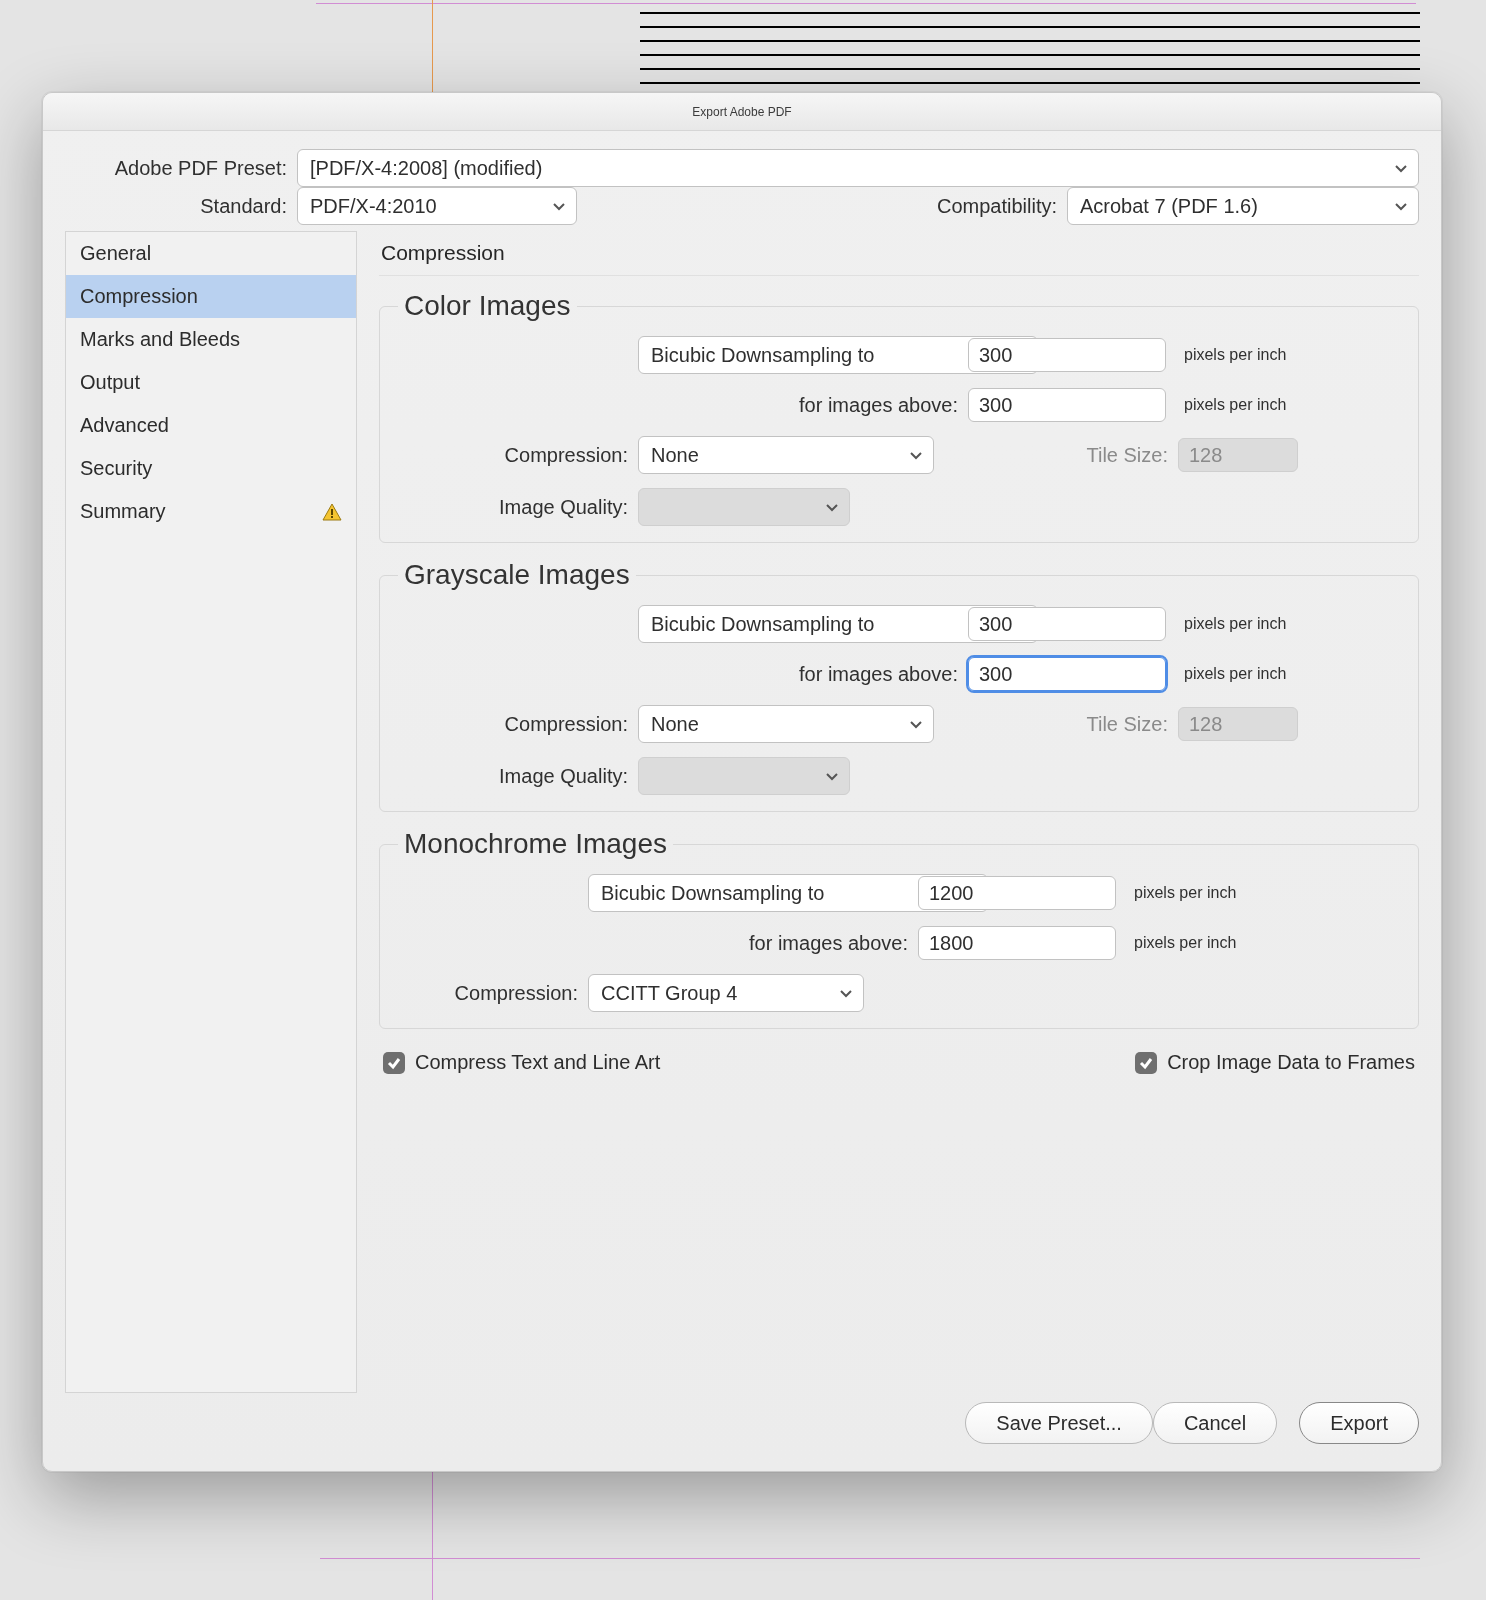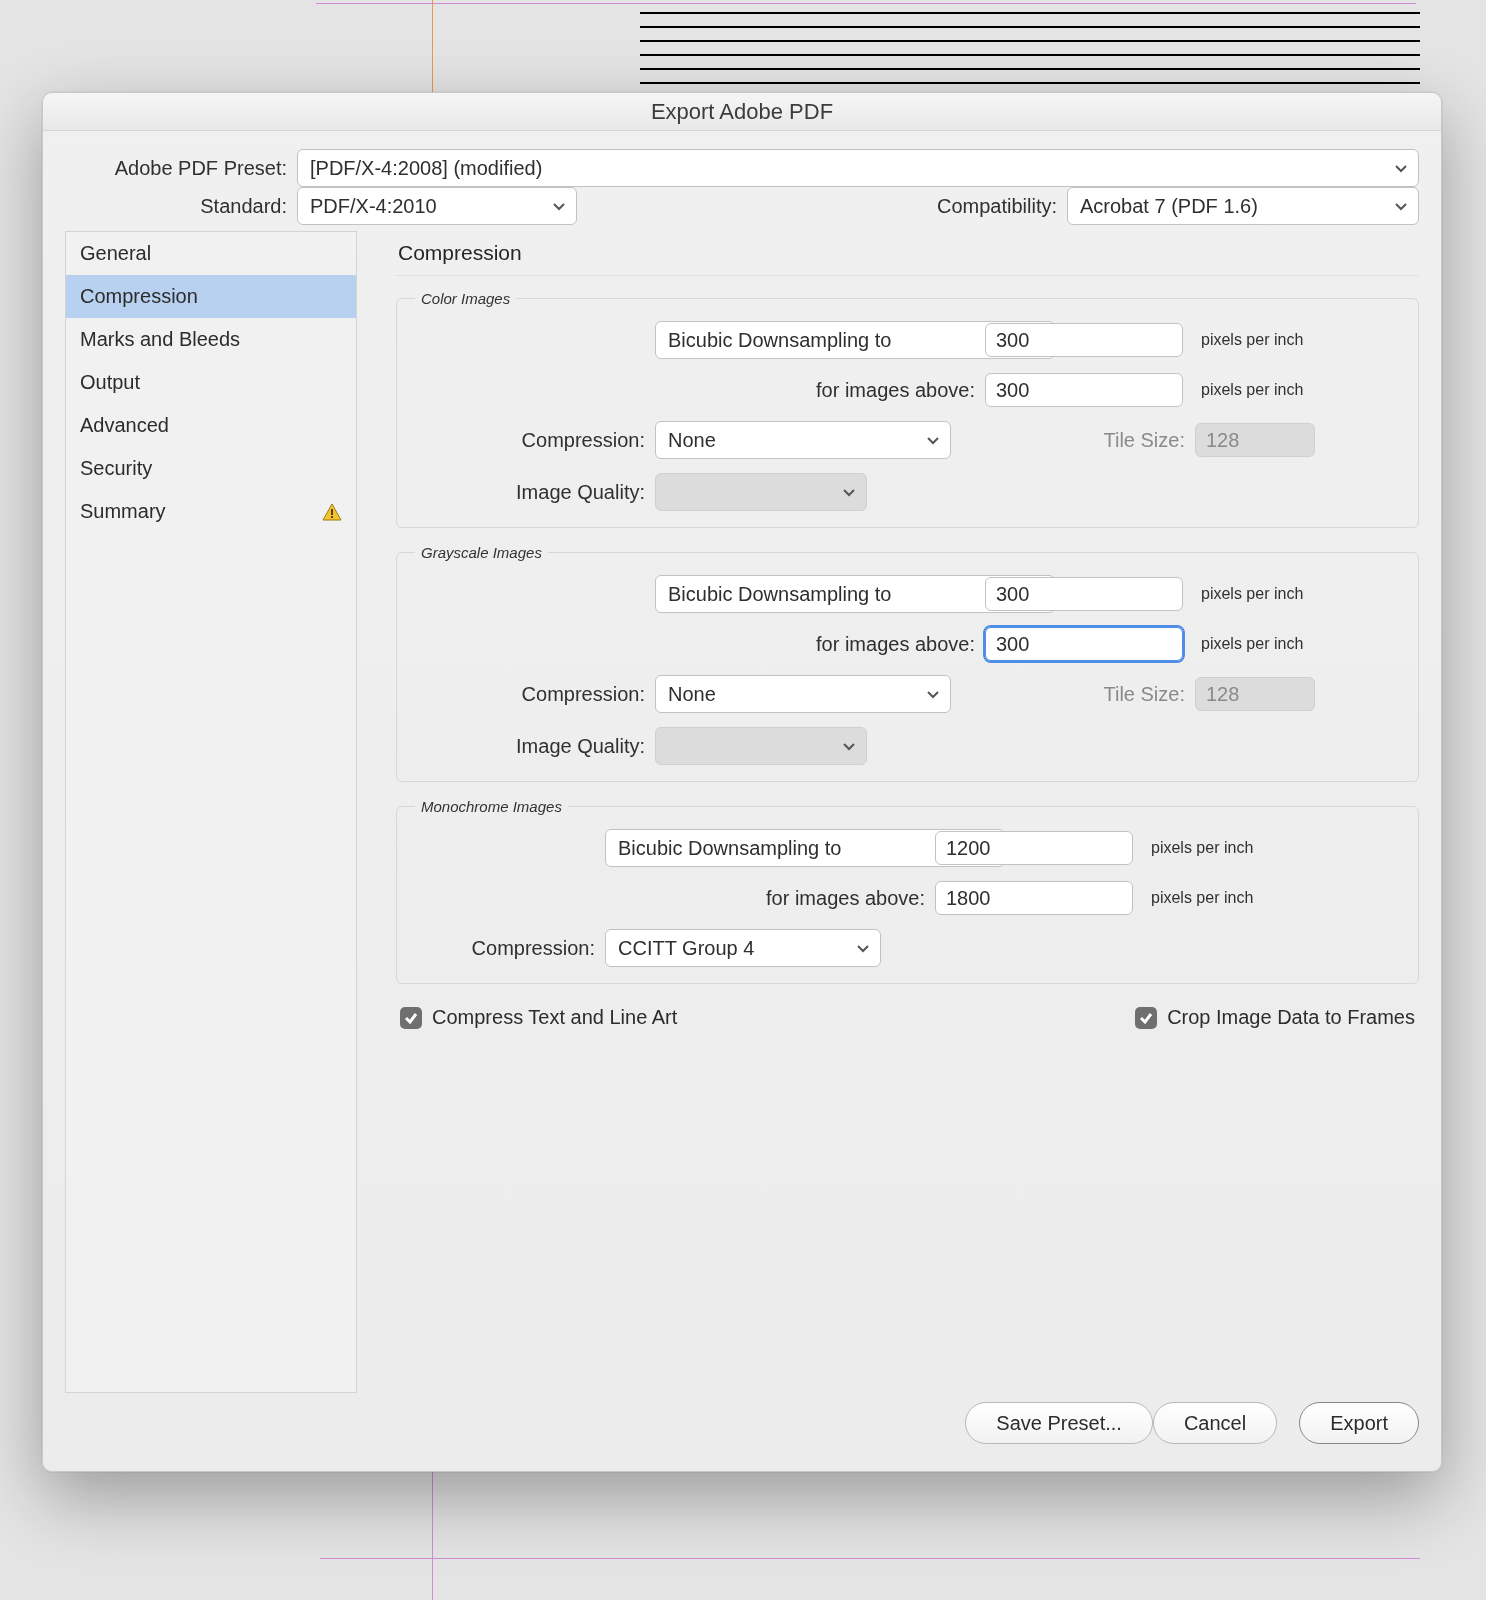--- a/index.html
+++ b/index.html
@@ -39,60 +39,60 @@
     background:linear-gradient(#f0f0f0,#ececec);
     border:1px solid #c8c8c8; border-radius:10px;
     box-shadow:0 25px 70px rgba(0,0,0,.32), 0 0 0 1px rgba(0,0,0,.04);
     display:flex; flex-direction:column;
     z-index:10;
   }
   .titlebar {
     height:38px; border-bottom:1px solid #d6d6d6; border-radius:10px 10px 0 0;
     background:linear-gradient(#f6f6f6,#e8e8e8);
     display:flex; align-items:center; justify-content:center;
-    font-size:22px; color:#3c3c3c;
+    font-size:12px; color:#3c3c3c;
   }
   .topform { padding:18px 22px 6px 22px; font-size:20px; color:#303030; }
   .row { display:flex; align-items:center; margin-bottom:0; }
   .lbl-right { text-align:right; padding-right:10px; white-space:nowrap; }
   .preset-lbl { width:232px; }
   .std-lbl { width:232px; }
   .compat-lbl { width:182px; text-align:right; padding-right:10px; }
 
   .select, .combo {
     display:flex; align-items:center; justify-content:space-between;
     background:#fff; border:1px solid #c2c2c2; border-radius:6px;
     height:38px; padding:0 10px 0 12px; font-size:20px; color:#2f2f2f;
     cursor:default;
   }
   .select.disabled, .combo.disabled { background:#dcdcdc; color:#8a8a8a; border-color:#cfcfcf; }
   .combo-lg { flex:1; }
   .chev { width:14px; height:14px; }
   .chev svg { width:14px; height:14px; display:block; }
   .chev path { fill:none; stroke:#555; stroke-width:2; }
 
-  .body { flex:1; display:flex; padding:0 22px 0 22px; gap:39px; min-height:0; }
+  .body { flex:1; display:flex; padding:0 22px 0 22px; gap:22px; min-height:0; }
   .sidebar {
     width:292px; background:#f1f1f1; border:1px solid #d4d4d4;
     font-size:20px; color:#2c2c2c;
   }
   .side-item { padding:10px 14px; cursor:default; display:flex; align-items:center; justify-content:space-between; }
   .side-item.selected { background:#b9d1f0; }
   .warn-icon { width:20px; height:18px; }
   .warn-icon svg { width:20px; height:18px; display:block; }
 
   .content { flex:1; display:flex; flex-direction:column; }
   .section-title { font-size:21px; color:#262626; margin:10px 0 4px 2px; }
   .hr { height:1px; background:#e0e0e0; margin:6px 0 14px 0; }
 
   fieldset.group {
     border:1px solid #d7d7d7; border-radius:6px; margin:0 0 16px 0;
     padding:14px 18px 16px 18px;
   }
-  fieldset.group > legend { font-size:15px; color:#333; padding:0 6px;font-style:italic; }
+  fieldset.group > legend { font-size:28px; color:#333; padding:0 6px; }
 
   .grid { display:grid; grid-template-columns: 230px 320px 200px auto; column-gap:10px; row-gap:14px; align-items:center; }
   .g-lbl { text-align:right; font-size:20px; color:#303030; }
   .g-unit { font-size:16px; color:#303030; padding-left:6px; }
   .textin {
     height:34px; width:198px; background:#fff; border:1px solid #c2c2c2; border-radius:6px;
     font-size:20px; color:#2f2f2f; padding:16px 10px;
   }
   .textin.focused { outline:2px solid #4f8de6; border-color:#4f8de6; }
   .textin.disabled { background:#dcdcdc; color:#8a8a8a; border-color:#cfcfcf; }

